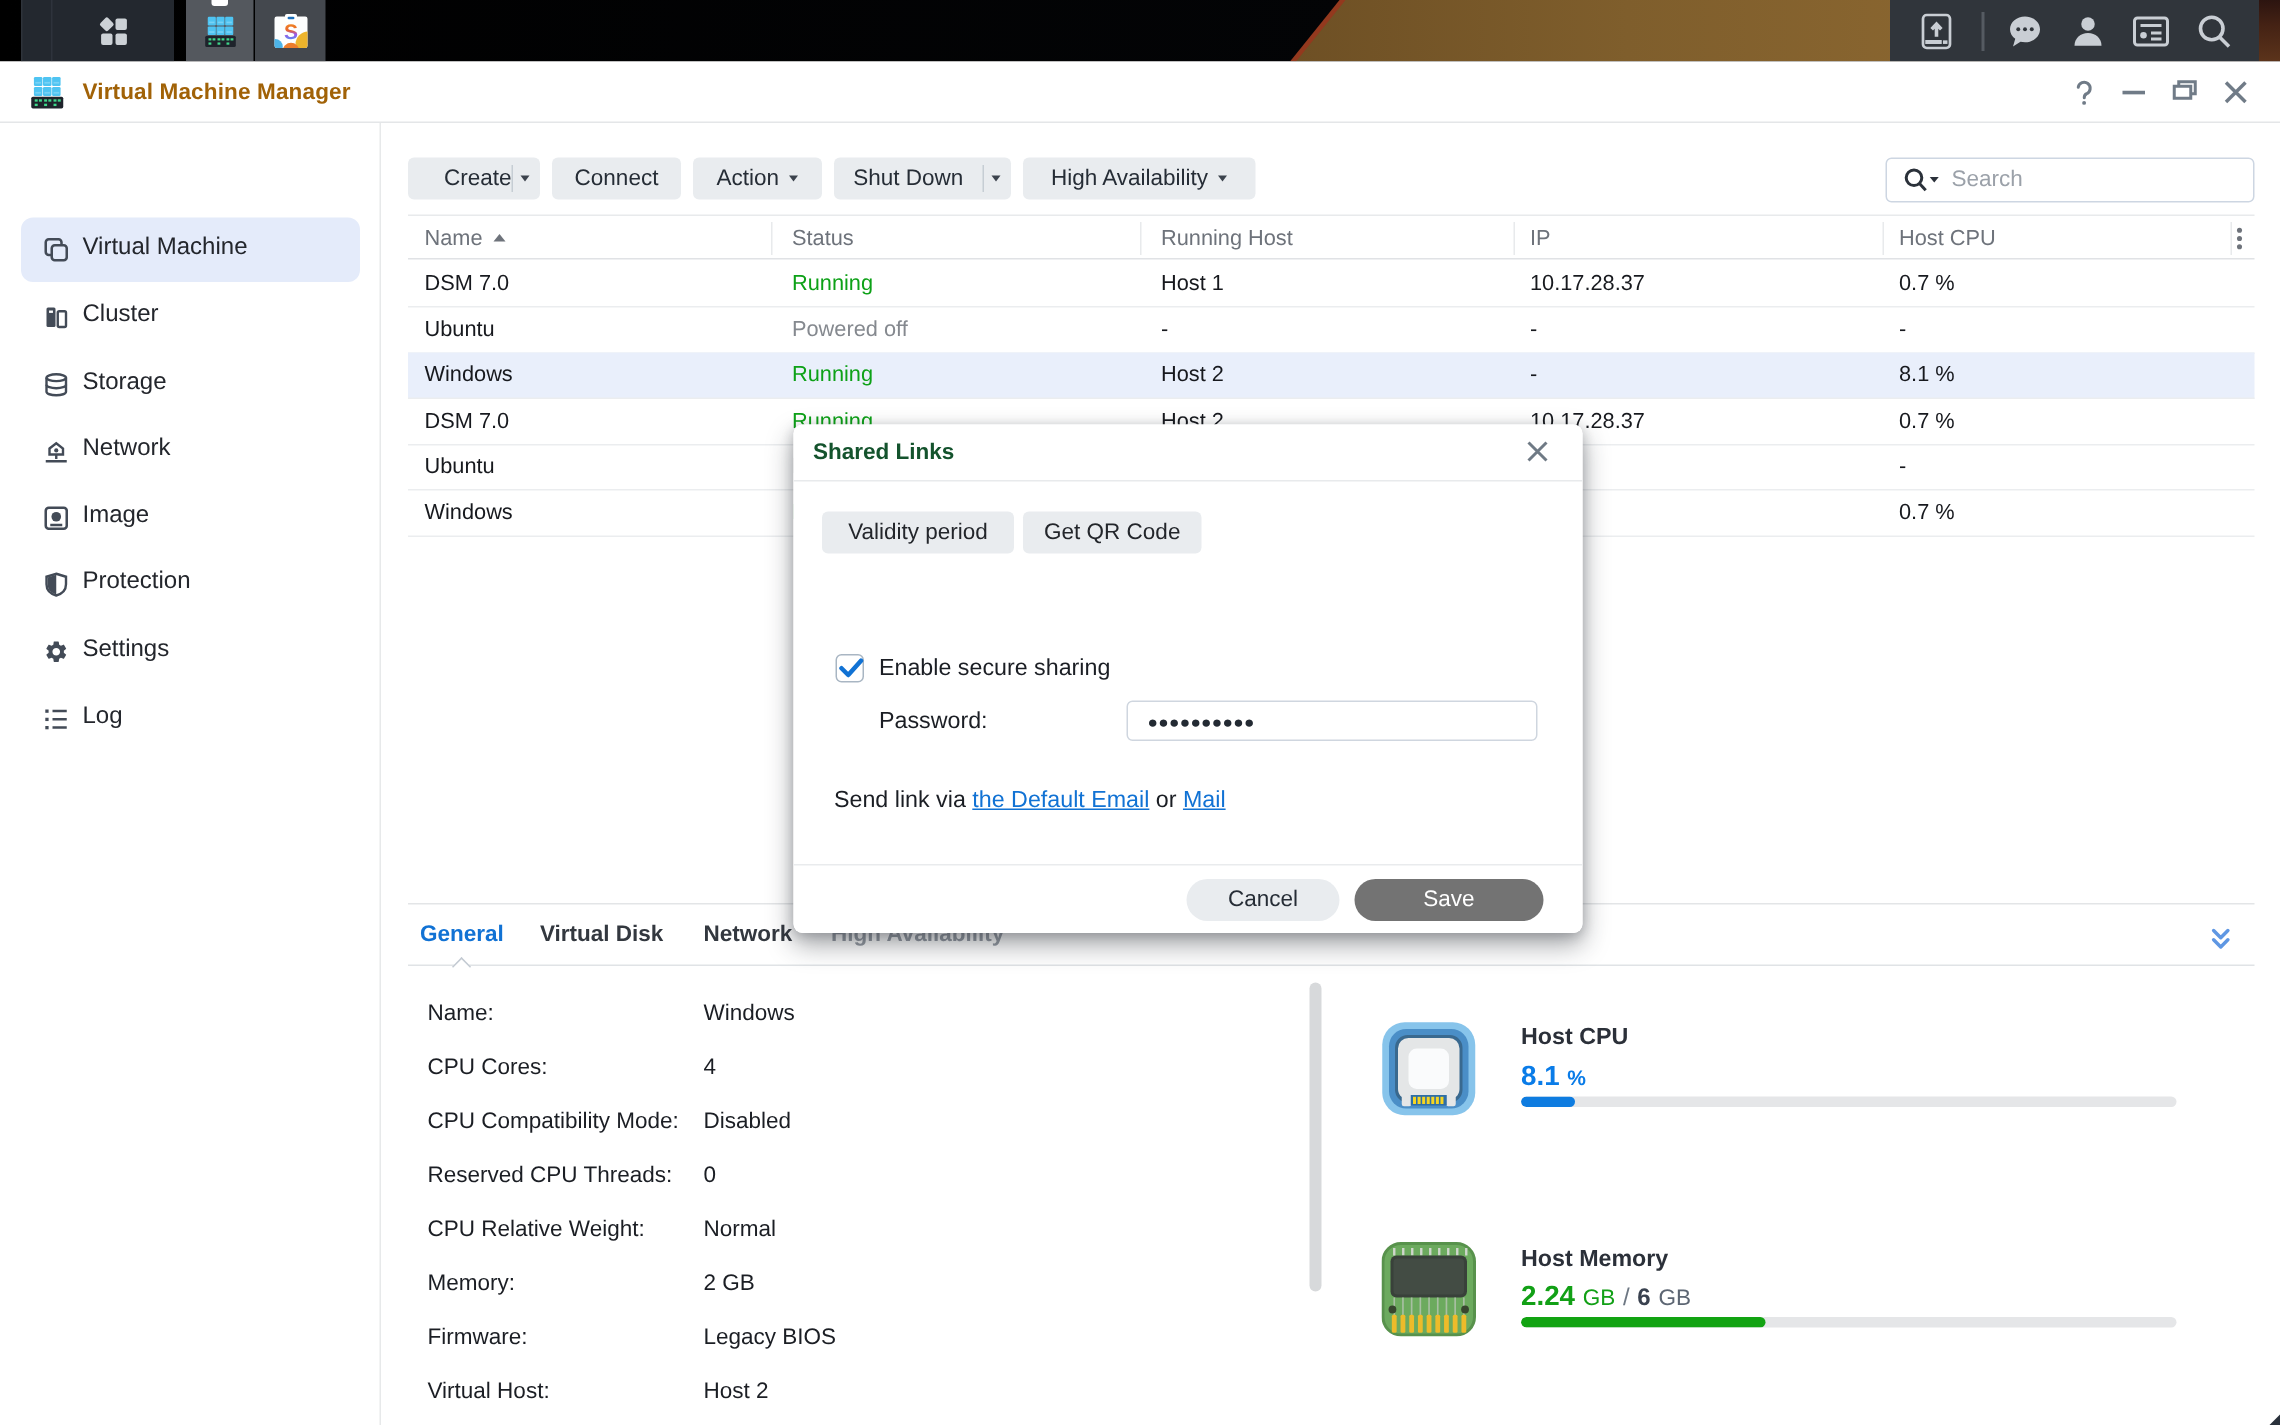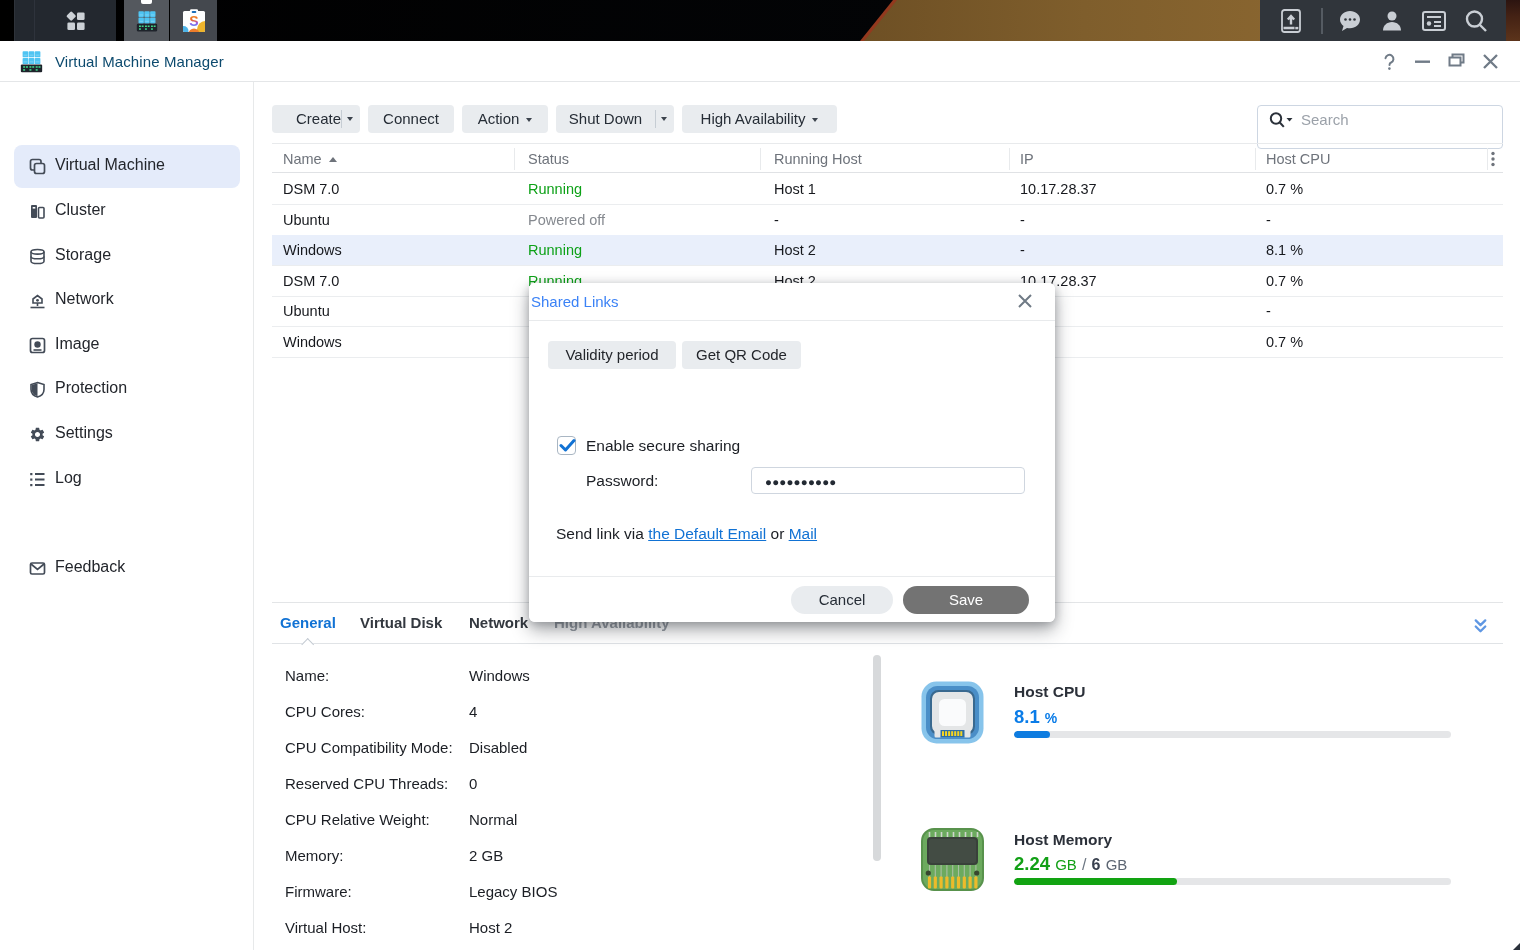--- a/index.html
+++ b/index.html
@@ -12,33 +12,33 @@
 .tbtn{position:absolute;top:0;height:41px}
 #tb-menu{left:14px;width:102px;background:#23282f;border-left:1px solid #2e333a}
 #tb-menu .sep{position:absolute;left:19px;top:0;width:1px;height:41px;background:#2e333c}
 #tb-vmm{left:124px;width:45px;background:#54585e}
 #tb-vmm .ind{position:absolute;left:17px;top:0;width:11px;height:4px;background:#fff;border-radius:0 0 2px 2px}
 #tb-pkg{left:170px;width:47px;background:#44484e}
 #tb-right{left:1260px;width:246px;background:#30353b}
 .cic{position:absolute;top:50%;left:50%;transform:translate(-50%,-50%)}
 
 #titlebar{position:absolute;left:0;top:41px;width:1520px;height:41px;background:#fff;border-bottom:1px solid #e4e6e8}
-#titlebar .ttl{position:absolute;left:55px;top:12px;font-size:15px;font-weight:normal;color:#0c4a6e;letter-spacing:.1px}
+#titlebar .ttl{position:absolute;left:55px;top:12px;font-size:15px;font-weight:bold;color:#a16207;letter-spacing:.1px}
 .wicon{position:absolute;top:10px;color:#707b87}
 
 #sidebar{position:absolute;left:0;top:82px;width:254px;height:868px;background:#fff;border-right:1px solid #e7e9ea}
 .sitem{position:absolute;left:14px;width:226px;height:43px;border-radius:8px;font-size:16px;color:#23262c}
 .sitem.sel{background:#e4ebfa}
 .sitem .sic{position:absolute;left:15px;top:13px;width:17px;height:17px;color:#434b57}
 .sitem .stx{position:absolute;left:41px;top:11px}
 
 #main{position:static}
 .gbtn{position:absolute;top:105px;height:28px;background:#e9ecef;border-radius:4px;font-size:15px;color:#262d36;text-align:center;line-height:28px}
 .gbtn .car{display:inline-block;width:0;height:0;border-left:3.5px solid transparent;border-right:3.5px solid transparent;border-top:4.5px solid #3c434d;vertical-align:2px;margin-left:7px}
-#search{position:absolute;left:1257px;top:105px;width:246px;height:44px;border:1px solid #cdd6e2;border-radius:4px;background:#fff}
+#search{position:absolute;left:1257px;top:105px;width:246px;height:30px;border:1px solid #cdd6e2;border-radius:4px;background:#fff}
 #search .ph{position:absolute;left:43px;top:5px;font-size:15px;color:#9ba1a9}
 
 #tablewrap{position:absolute;left:272px;top:143px;width:1231px}
 .th{position:absolute;top:0;height:30px;font-size:14.5px;color:#6e737b;line-height:30px}
 .hdr{position:absolute;left:0;top:0;width:1231px;height:30px;border-top:1px solid #e8eaec;border-bottom:1px solid #e0e2e5}
 .vsep{position:absolute;top:4px;width:1px;height:22px;background:#e8eaec}
 .row{position:absolute;left:0;width:1231px;height:31px;border-bottom:1px solid #ebedef;font-size:14.5px;line-height:30px;color:#17191e}
 .row.sel{background:#e9effb}
 .cell{position:absolute;top:0}
 .grn{color:#0da117}
@@ -52,21 +52,21 @@
 .drow{position:absolute;font-size:15px;color:#1b1e24}
 .dlabel{position:absolute;left:13px}
 .dval{position:absolute;left:197px}
 #vscroll{position:absolute;left:601px;top:52px;width:8px;height:206px;background:#d7d9db;border-radius:4px}
 .hblock-t{font-size:15.5px;font-weight:bold;color:#2b3039}
 .pbar{position:absolute;height:7px;background:#e5e6e8;border-radius:4px;overflow:hidden}
 .pfill{position:absolute;left:0;top:0;height:7px;border-radius:4px}
 
 #dlgshadow{position:absolute;left:529px;top:283px;width:526px;height:339px;border-radius:6px;background:#fff;box-shadow:0 8px 18px rgba(33,38,46,.4),0 2px 8px rgba(33,38,46,.22)}
 #dlg{position:absolute;left:529px;top:283px;width:526px;height:339px;border-radius:6px;background:#fff;overflow:hidden}
-#dlg .dtitle{position:absolute;left:2px;top:10px;font-size:15px;font-weight:normal;color:#3b82f6}
+#dlg .dtitle{position:absolute;left:13px;top:10px;font-size:15px;font-weight:bold;color:#14532d}
 #dlg .dx{position:absolute;left:486px;top:8px;width:20px;height:20px;color:#6f7a85}
 #dlg .dhead{position:absolute;left:0;top:37px;width:526px;height:1px;background:#e8eaec}
 .dlgbtn{position:absolute;height:28px;background:#e9ecef;border-radius:4px;font-size:15px;color:#23262b;text-align:center;line-height:28px}
 #dlg a{color:#1172d4}
 .pill{position:absolute;top:303px;height:28px;border-radius:14px;font-size:15px;text-align:center;line-height:28px}
 </style></head>
 <body>
 <div id="topbar">
   <div id="wedge"></div>
     <div id="wedgeline"></div>
@@ -273,27 +273,20 @@
       <span class="stx">Settings</span>
     </div>
     <div class="sitem " style="top:376px">
       <svg class="sic" viewBox="0 0 17 17">
         <path d="M6 3h9.5M6 8.5h9.5M6 14h9.5" stroke="currentColor" stroke-width="1.8"></path>
         <rect x="1.2" y="2" width="2.2" height="2.2" fill="currentColor"></rect>
         <rect x="1.2" y="7.5" width="2.2" height="2.2" fill="currentColor"></rect>
         <rect x="1.2" y="13" width="2.2" height="2.2" fill="currentColor"></rect>
       </svg>
       <span class="stx">Log</span>
-    </div>
-    <div class="sitem " style="top:465px">
-      <svg class="sic" viewBox="0 0 17 17">
-        <rect x="1.5" y="3" width="14" height="11" rx="1.5" fill="none" stroke="currentColor" stroke-width="1.7"></rect>
-        <path d="M2 4l6.5 5.5L15 4" fill="none" stroke="currentColor" stroke-width="1.7"></path>
-      </svg>
-      <span class="stx">Feedback</span>
     </div>
   </div>
 <div id="main">
   <div class="gbtn" style="left:272px;width:88px">
       <span style="position:absolute;left:0;width:69px;text-align:right">Create</span>
       <span style="position:absolute;left:69px;top:5px;width:1px;height:18px;background:#c6cdd4"></span>
       <span class="car" style="position:absolute;left:75px;top:12px;margin:0"></span>
     </div>
   <div class="gbtn" style="left:368px;width:86px">Connect</div>
   <div class="gbtn" style="left:462px;width:86px">Action<span class="car"></span></div>

